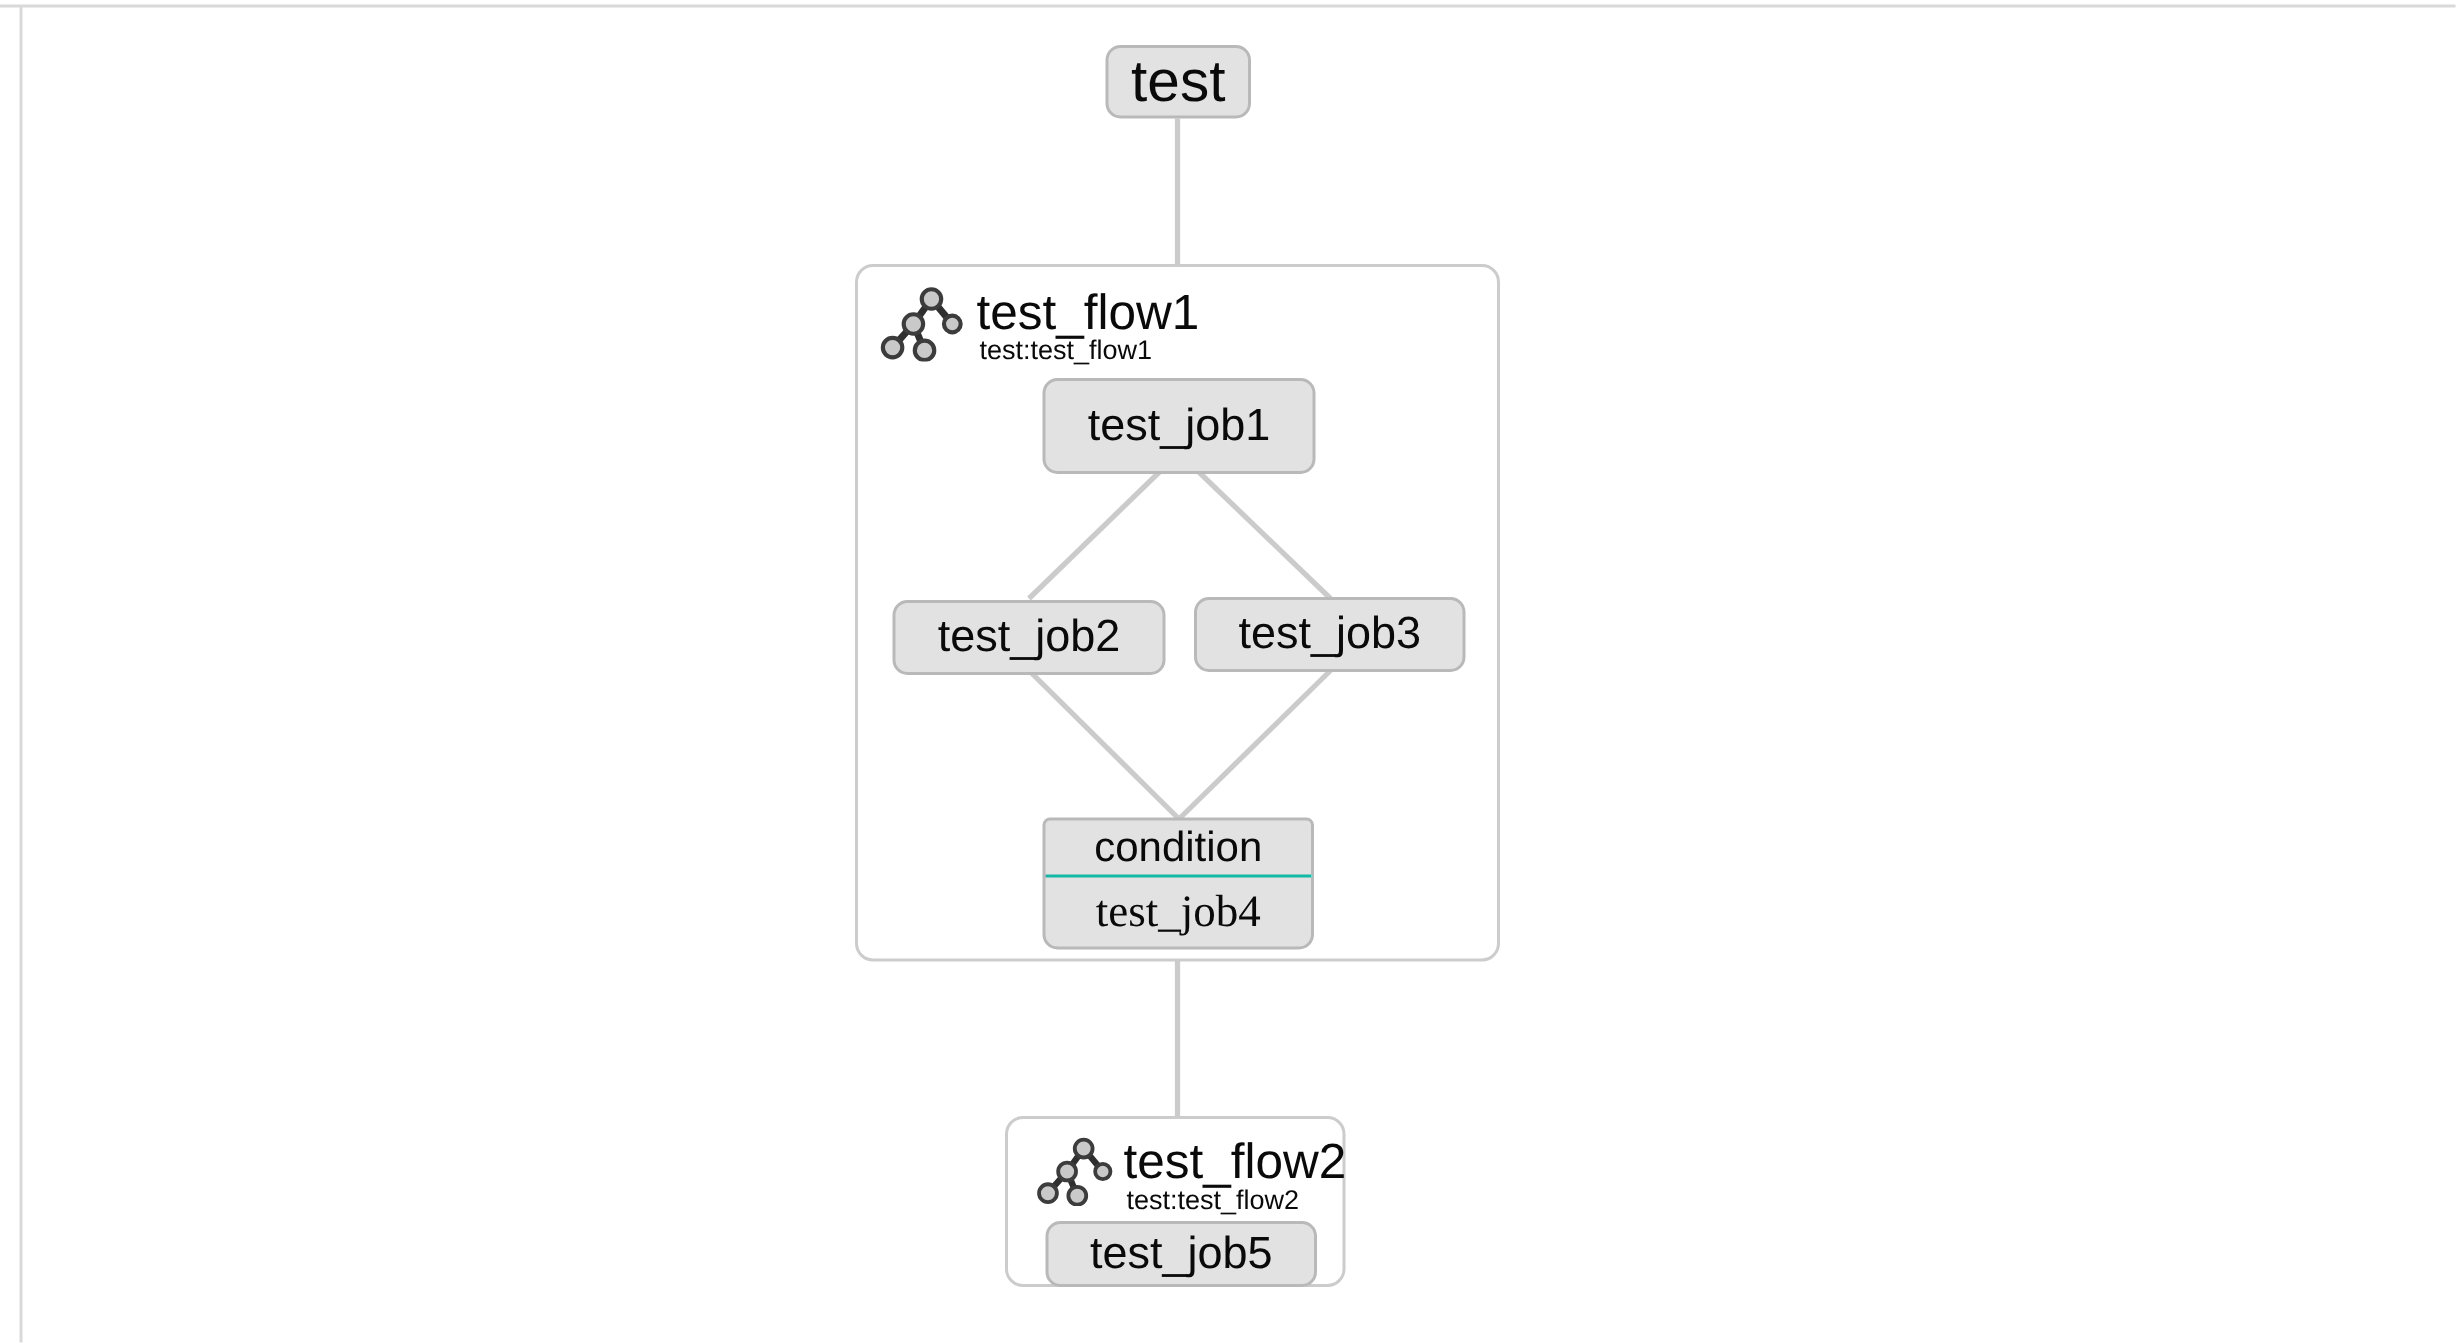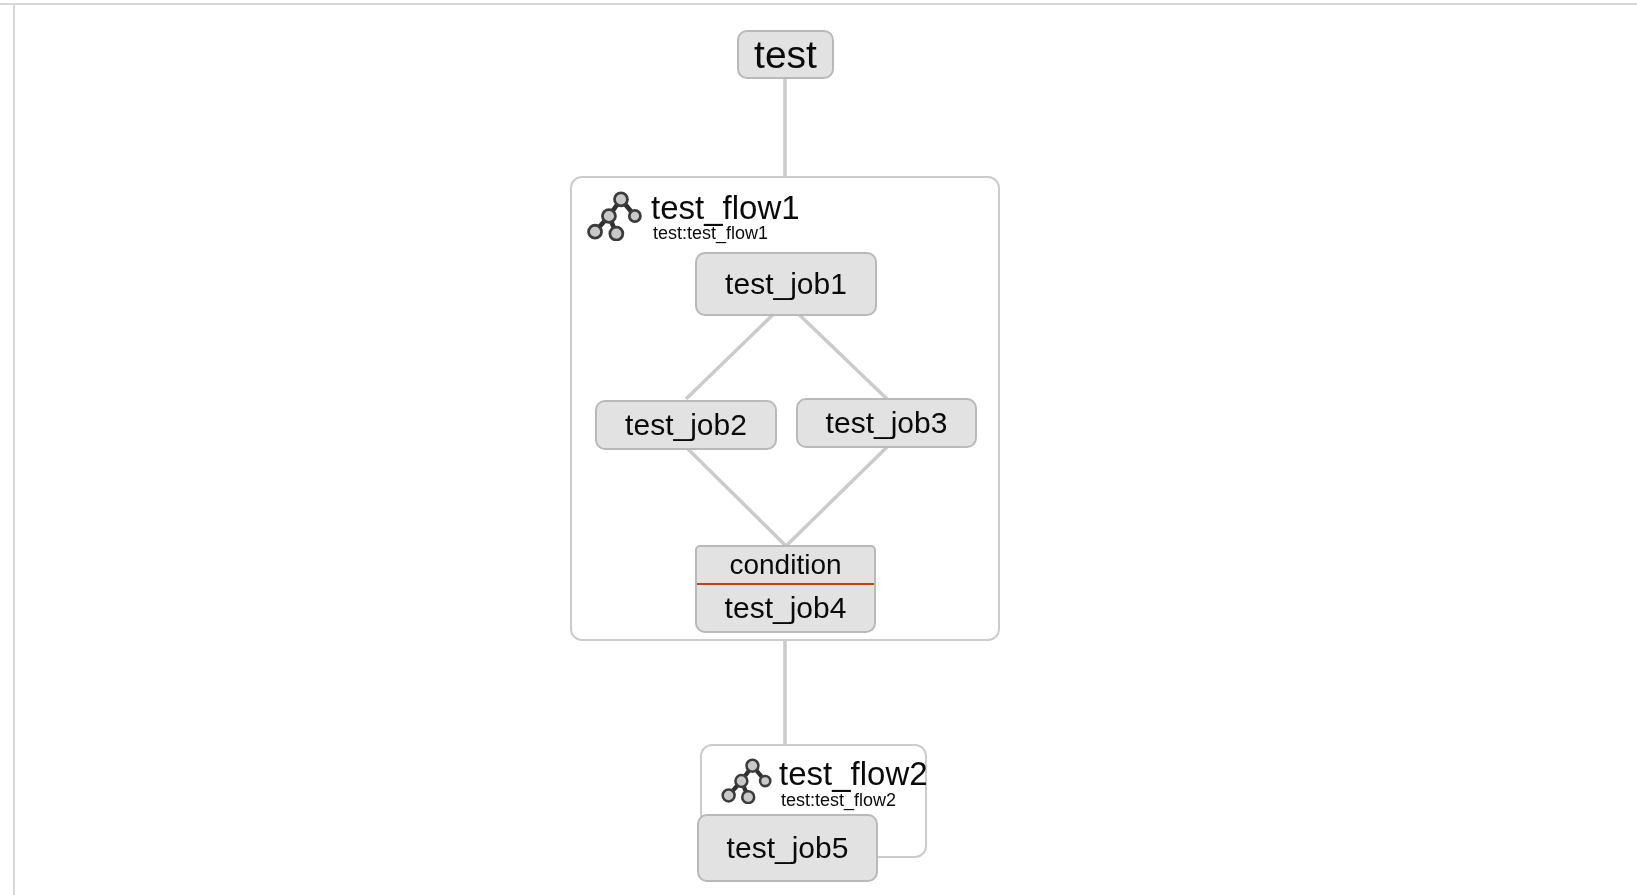--- a/index.html
+++ b/index.html
@@ -12,51 +12,51 @@
   }
   .top-border{position:absolute;left:0;top:3px;width:1637px;height:2px;background:var(--panel-border,#d9d9d9);}
   .left-border{position:absolute;left:13px;top:4px;width:2px;height:891px;background:var(--panel-border,#d9d9d9);}
 
   .flow-container{
     position:absolute;background:#ffffff;
     border:2px solid var(--container-border,#cccccc);
     border-radius:12px;box-sizing:border-box;z-index:1;
   }
   #flow1{left:570px;top:176px;width:430px;height:465px;}
-  #flow2{left:700px;top:744px;width:227px;height:114px;}
+  #flow2{left:670px;top:744px;width:227px;height:114px;}
 
   .edges{position:absolute;left:0;top:0;z-index:2;pointer-events:none;}
 
   .node{
     position:absolute;
     background:var(--node-fill,#e2e2e2);
     border:2px solid var(--node-border,#b9b9b9);
     border-radius:10px;box-sizing:border-box;
     display:flex;align-items:center;justify-content:center;
     font-size:30px;line-height:1;color:var(--text,#0a0a0a);
     z-index:3;cursor:pointer;
   }
   #node-test{left:737px;top:30px;width:97px;height:49px;font-size:39px;}
   #node-job1{left:695px;top:252px;width:182px;height:64px;}
   #node-job2{left:595px;top:400px;width:182px;height:50px;}
   #node-job3{left:796px;top:398px;width:181px;height:50px;}
-  #node-job5{left:697px;top:814px;width:181px;height:68px;justify-content:center;}
+  #node-job5{left:697px;top:814px;width:181px;height:44px;justify-content:center;}
 
   #node-cond{
     left:695px;top:545px;width:181px;height:88px;
     flex-direction:column;border-radius:5px 5px 10px 10px;
     align-items:stretch;justify-content:flex-start;
   }
   .cond-row{
     height:38px;box-sizing:border-box;
-    border-bottom:2px solid #c2410c;
+    border-bottom:2px solid #14b8a6;
     display:flex;align-items:center;justify-content:center;
     font-size:28px;
   }
-  .job-row{flex:1;display:flex;align-items:center;justify-content:center;}
+  .job-row{flex:1;display:flex;align-items:center;justify-content:center;font-family:Liberation Serif, serif;}
 
   .flow-icon{position:absolute;z-index:3;}
   #flow1-icon{left:14px;top:13px;width:57px;height:50px;}
   #flow2-icon{left:19px;top:12px;width:51px;height:46px;}
 
   .flow-title{position:absolute;font-size:33px;line-height:1.15;white-space:nowrap;z-index:3;}
   #flow1-title{left:79px;top:11px;}
   #flow2-title{left:77px;top:9px;}
 
   .flow-subtitle{position:absolute;font-size:18px;line-height:1.1;white-space:nowrap;z-index:3;}

